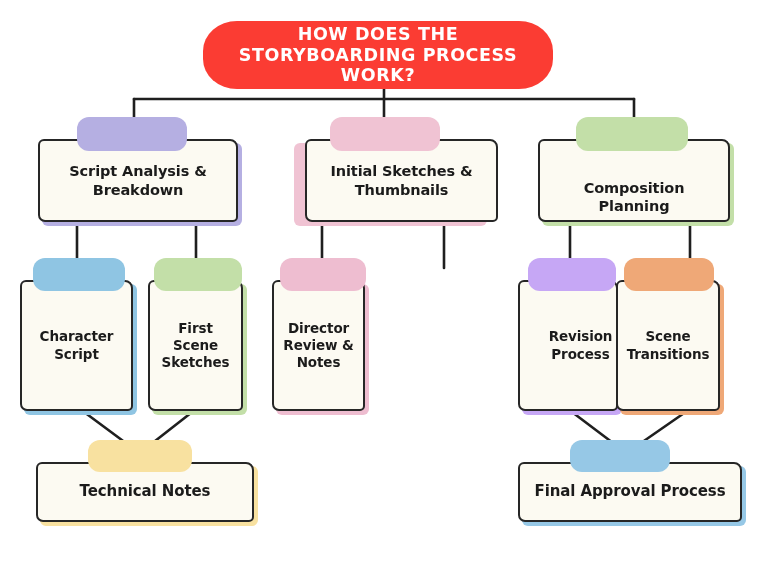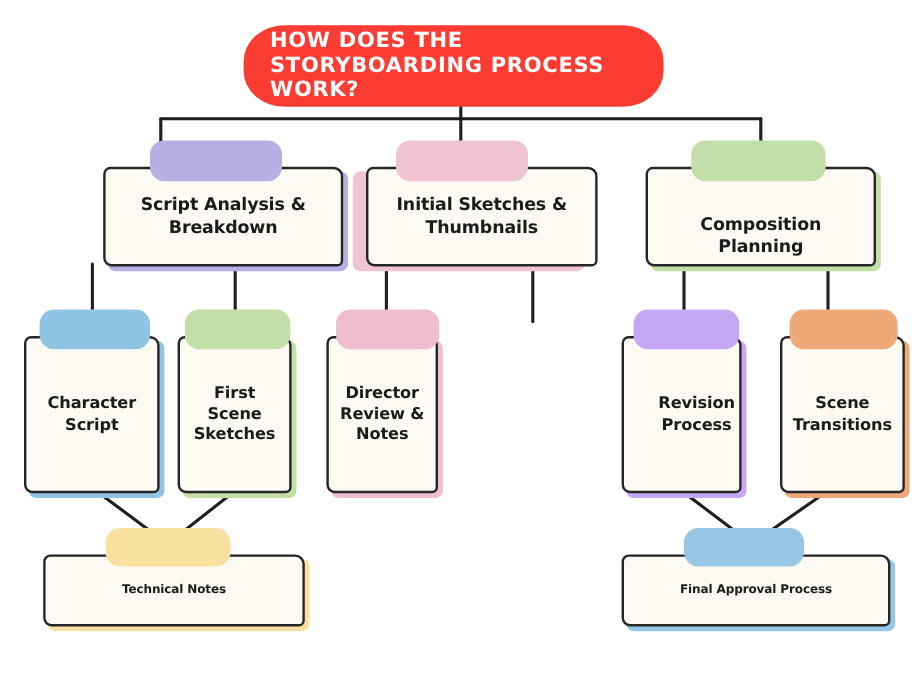--- a/index.html
+++ b/index.html
@@ -32,20 +32,21 @@
     position: absolute;
     left: 203px;
     top: 21px;
     width: 350px;
     height: 68px;
     background: #FB3C33;
     border-radius: 34px / 30px;
     display: flex;
     align-items: center;
     justify-content: center;
+    text-align: center;
     box-sizing: border-box;
     padding: 0 22px;
   }
   .title-banner .title-text {
     color: #ffffff;
     font-family: "DejaVu Sans", sans-serif;
     font-weight: bold;
     font-size: 17.5px;
     line-height: 1.18;
     letter-spacing: 0.6px;
@@ -90,21 +91,21 @@
     z-index: 3;
     text-align: center;
     color: #1b1b1b;
     font-family: "DejaVu Sans", sans-serif;
     font-weight: bold;
     line-height: 1.28;
     letter-spacing: -0.1px;
   }
   .row1 .label { font-size: 14.5px; }
   .row2 .label { font-size: 13.5px; }
-  .row3 .label { font-size: 10px; }
+  .row3 .label { font-size: 15px; }
 </style>
 </head>
 <body>
 
 <div id="canvas">
 
   <svg class="layer-svg" viewBox="0 0 768 576">
     <g fill="none" stroke="#1f1f1f" stroke-width="2.6" stroke-linecap="round" stroke-linejoin="round">
 
       <path d="M384,89 L384,99"></path>
@@ -129,21 +130,21 @@
 
       <path d="M568,409 L625,452"></path>
       <path d="M690,409 L628,452"></path>
     </g>
   </svg>
 
   <div class="title-banner">
     <div class="title-text">How does the Storyboarding Process Work?</div>
   </div>
 
-  <div class="node row1" style="left:38px; top:117px; width:200px; height:105px;margin-left:48px;">
+  <div class="node row1" style="left:38px; top:117px; width:200px; height:105px;">
     <div class="shadow" style="height:83px; background:#B5AFE2;"></div>
     <div class="card" style="height:83px;">
       <span class="label">Script Analysis &amp; Breakdown</span>
     </div>
     <div class="tab" style="left:39px; width:110px; height:34px; background:#B5AFE2;"></div>
   </div>
 
   <div class="node row1" style="left:290px; top:117px; width:193px; height:105px;">
     <div class="shadow" style="height:83px; background:#F0C3D3;"></div>
     <div class="card" style="height:83px;margin-left:15px;">
@@ -186,21 +187,21 @@
 
 
   <div class="node row2" style="left:518px; top:258px; width:100px; height:153px;">
     <div class="shadow" style="height:131px; background:#C6A7F5;"></div>
     <div class="card" style="height:131px;padding-left:33px;">
       <span class="label">Revision Process</span>
     </div>
     <div class="tab" style="left:10px; width:88px; height:33px; background:#C6A7F5;"></div>
   </div>
 
-  <div class="node row2" style="left:650px; top:258px; width:104px; height:124px;">
+  <div class="node row2" style="left:616px; top:258px; width:104px; height:124px;">
     <div class="shadow" style="height:131px; background:#EFA877;"></div>
     <div class="card" style="height:131px;">
       <span class="label">Scene Transitions</span>
     </div>
     <div class="tab" style="left:8px; width:90px; height:33px; background:#EFA877;"></div>
   </div>
 
   <div class="node row3" style="left:36px; top:440px; width:218px; height:82px;">
     <div class="shadow" style="height:60px; background:#F8E1A0;"></div>
     <div class="card" style="height:60px;">

